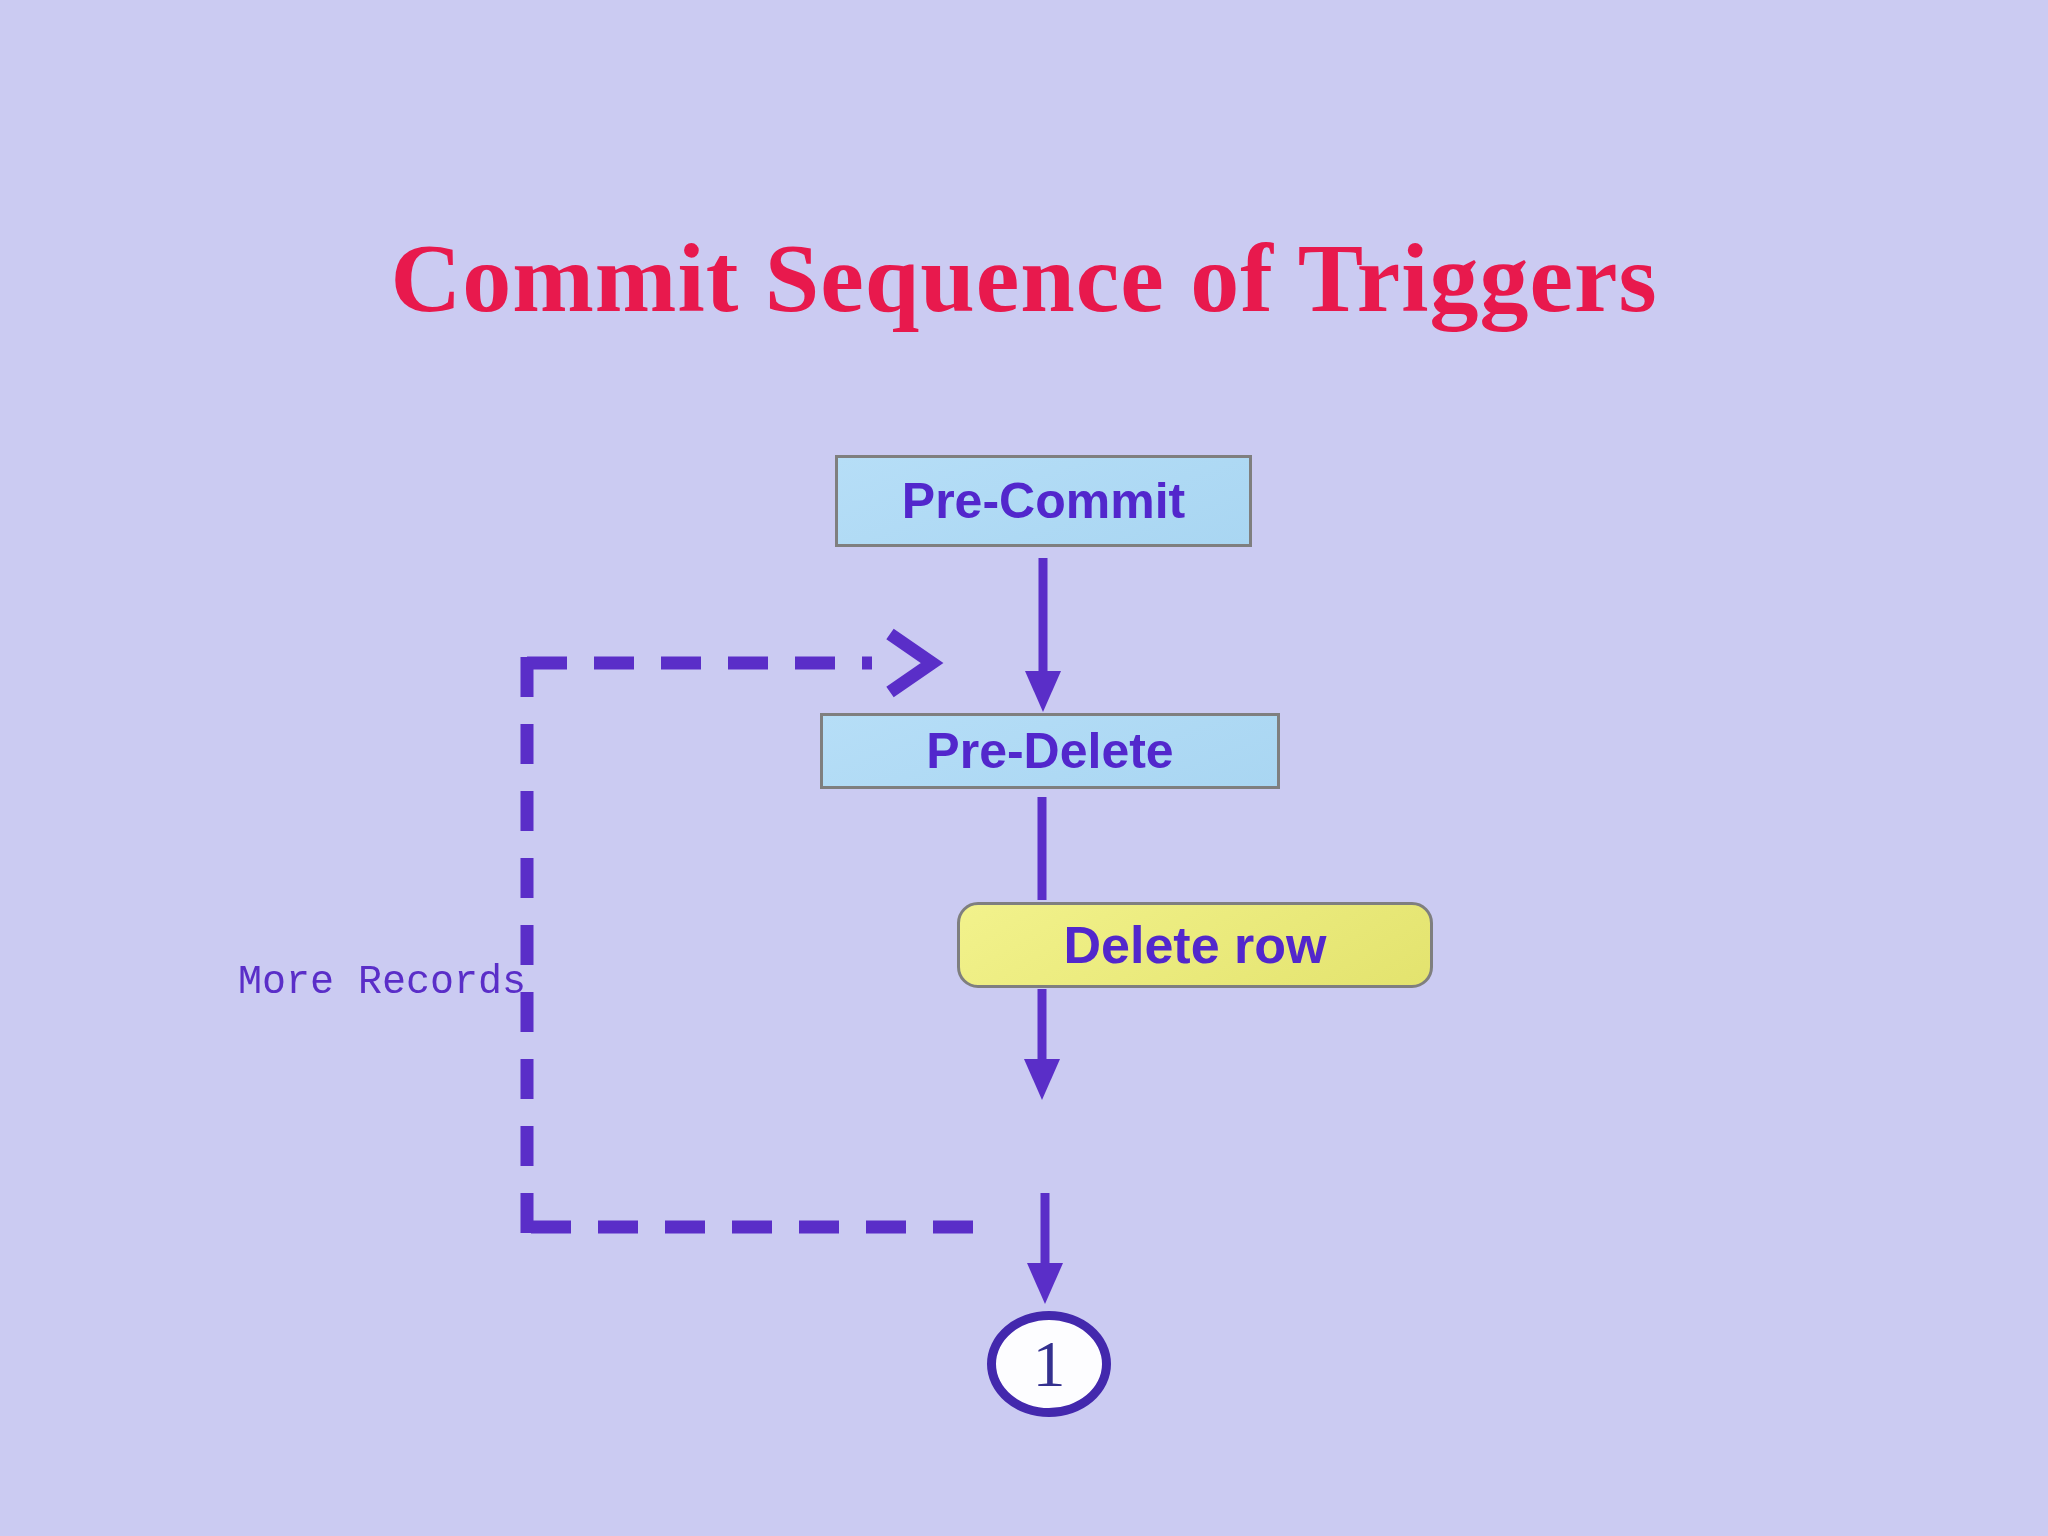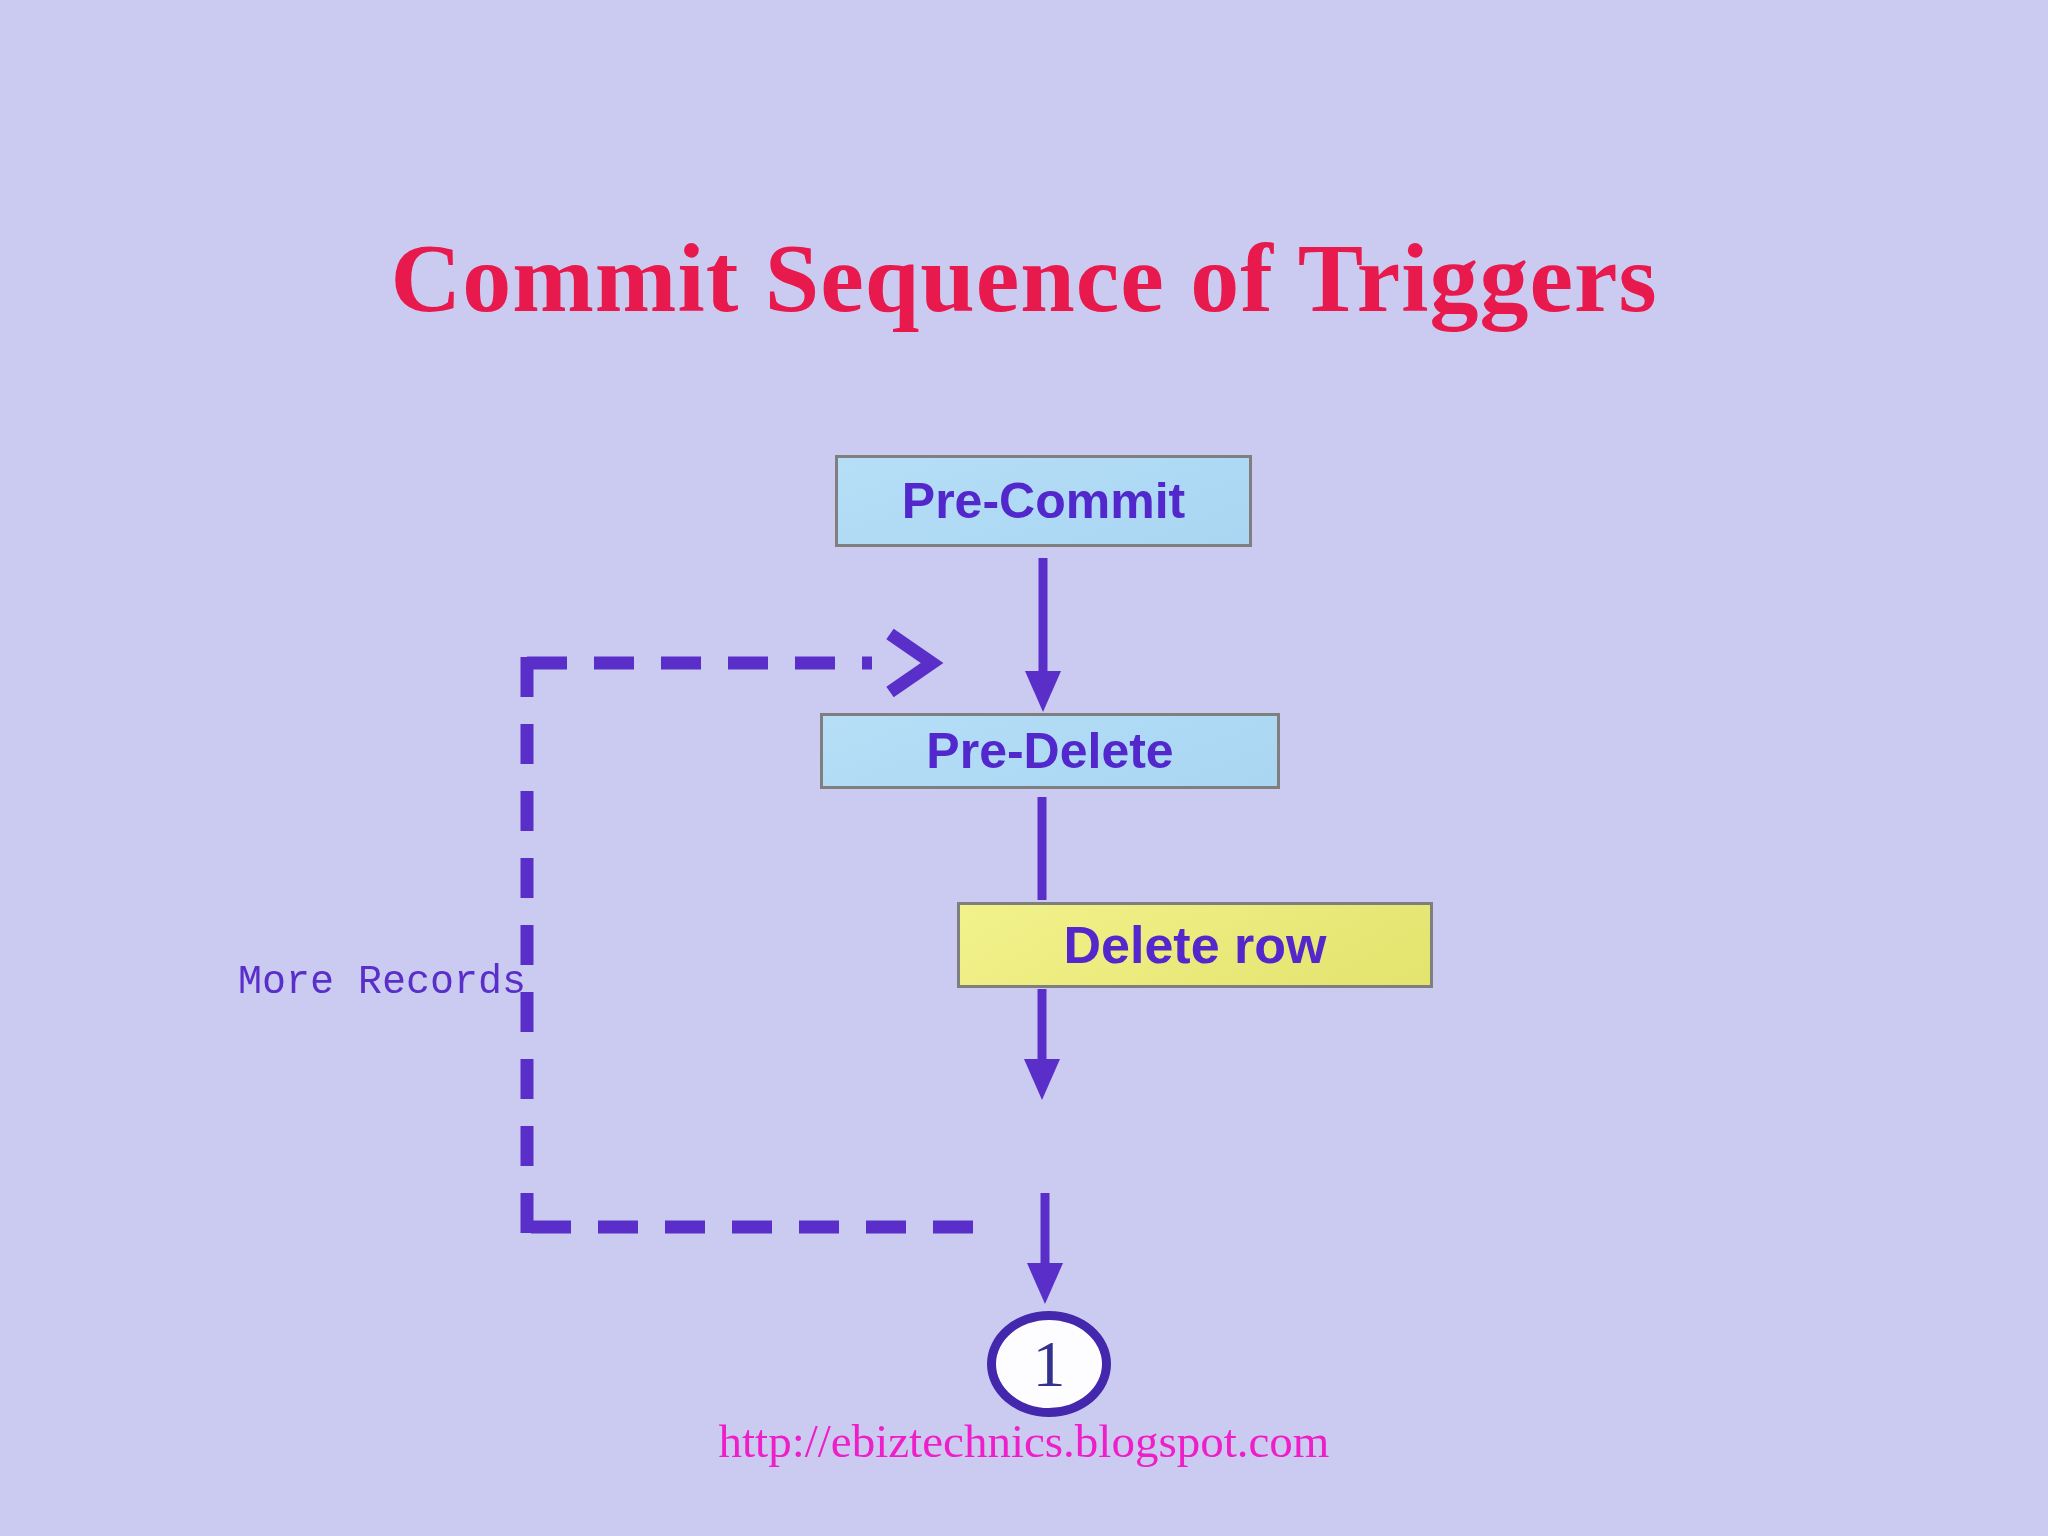--- a/index.html
+++ b/index.html
@@ -54,21 +54,21 @@
     background:linear-gradient(160deg, var(--node-fill-blue-light), var(--node-fill-blue));
     font-weight:bold;
   }
   .node.yellow{
     background:linear-gradient(150deg, var(--node-fill-yellow), var(--node-fill-yellow-deep));
     font-weight:bold;
     font-size:52px;
   }
   .node-pre-commit {left:835px; top:455px; width:417px; height:92px;}
   .node-pre-delete {left:820px; top:713px; width:460px; height:76px;justify-content:center;}
-  .node-delete-row {left:957px; top:902px; width:476px; height:86px;}
+  .node-delete-row {left:957px; top:902px; width:476px; height:86px;border-radius:21px;}
   .node-post-delete{left:822px; top:1105px; width:460px; height:80px;}
 
   .loop-label{
     position:absolute;left:238px;top:944px;width:300px;
     font-family:Liberation Mono, monospace;
     font-size:40px;line-height:78px;
     color:var(--connector-purple);
   }
 
   .step-marker{
@@ -130,15 +130,14 @@
     <span>Delete row</span>
   </div>
 
 
   <div class="loop-label">More Records</div>
 
   <div class="step-marker">
     <span>1</span>
   </div>
 
-  <div class="footer-url">http://ebiztechnics.blogspot.com</div>
 
 </div>
 
 </body></html>

